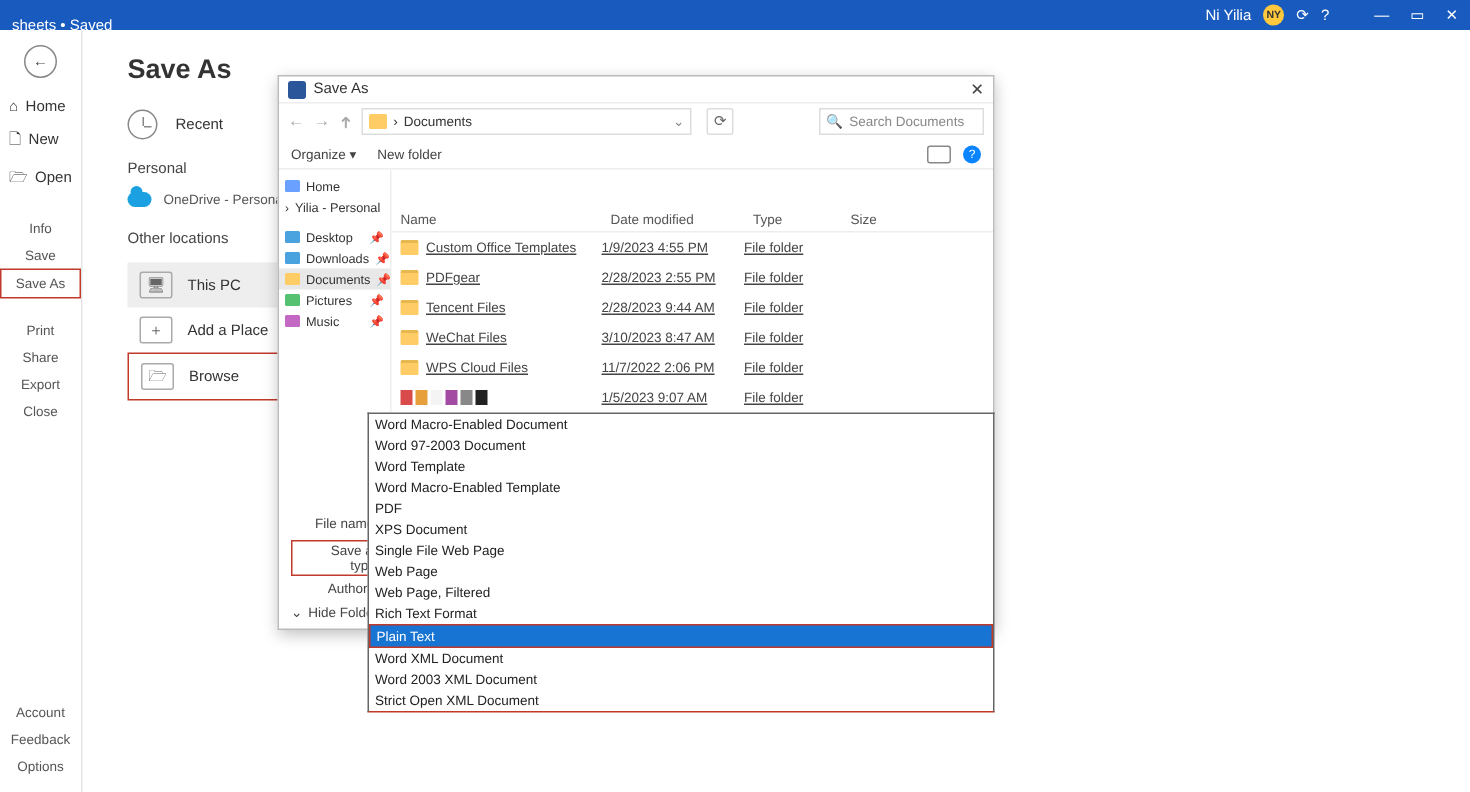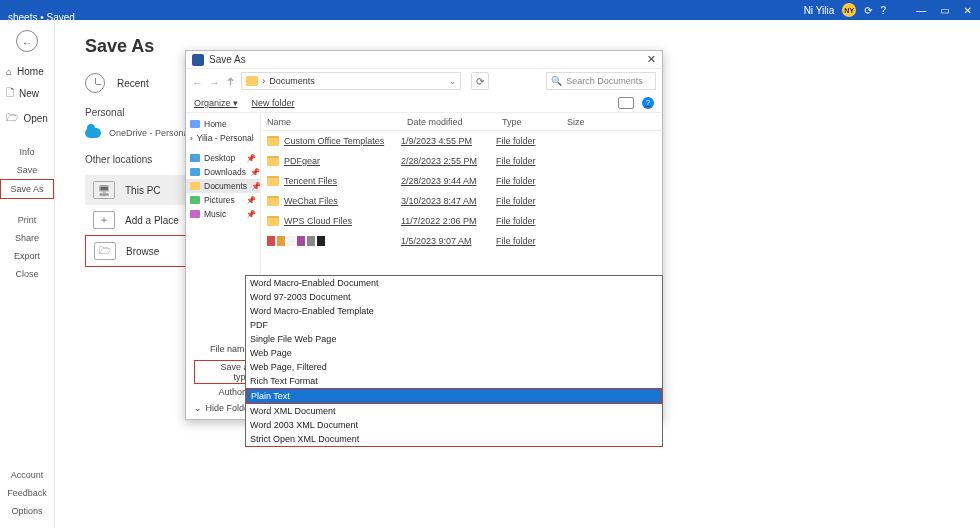--- a/index.html
+++ b/index.html
@@ -45,35 +45,35 @@
   .dlg-titlebar .word-ico { width: 12px; height: 12px; background: #2b579a; border-radius: 2px; margin-right: 5px; }
   .dlg-titlebar .ttl { flex: 1; font-size: 10px; }
   .dlg-close { cursor: pointer; font-size: 11px; color: #444; }
   .dlg-nav { height: 24px; display: flex; align-items: center; padding: 0 6px; gap: 6px; }
   .nav-arrow { font-size: 11px; color: #aaa; cursor: pointer; }
   .nav-arrow.up { transform: rotate(-90deg); display: inline-block; }
   .path-bar { flex: 1; border: 1px solid #ddd; height: 18px; display: flex; align-items: center; padding: 0 4px; gap: 4px; font-size: 9px; max-width: 220px; }
   .path-bar .folder-ico { width: 12px; height: 10px; background: #ffcc66; border-radius: 1px; }
   .refresh { width: 18px; height: 18px; border: 1px solid #ddd; border-radius: 2px; display: flex; align-items:center; justify-content:center; font-size:10px; color:#666; cursor:pointer; margin-left: 4px;}
   .search-box { flex: 0 0 110px; border: 1px solid #ddd; height: 18px; display: flex; align-items: center; padding: 0 4px; gap: 4px; font-size: 9px; color: #888; margin-left: auto;}
-  .dlg-toolbar { height: 20px; display: flex; align-items: center; padding: 0 8px; gap: 14px; border-bottom: 1px solid #eee; text-decoration: underline; }
+  .dlg-toolbar { height: 20px; display: flex; align-items: center; padding: 0 8px; gap: 14px; border-bottom: 1px solid #eee; }
   .dlg-toolbar .tb-item { font-size: 9px; color: #444; cursor: pointer; }
   .tb-right { margin-left: auto; display: flex; gap: 8px; align-items: center; }
   .view-ico { width: 16px; height: 12px; border: 1px solid #888; border-radius: 2px; cursor: pointer; }
   .help-ico { width: 12px; height: 12px; border-radius: 50%; background: #0a84ff; color:#fff; font-size:8px; display:flex; align-items:center; justify-content:center; }
 
   .dlg-body { flex: 1; display: flex; overflow: hidden; }
   .nav-pane { width: 75px; border-right: 1px solid #eee; padding: 4px 0; overflow: hidden; }
   .np-item { display: flex; align-items: center; gap: 4px; padding: 2px 4px; font-size: 8.5px; color: #333; cursor: pointer; white-space: nowrap; }
   .np-item .ico { width: 10px; height: 8px; background: #ffcc66; border-radius: 1px; flex-shrink:0; }
   .np-item .ico.home { background: #6aa0ff; }
   .np-item.docs { background: #e8e8e8; }
   .np-item .pin { margin-left: auto; font-size: 8px; color: #888; }
 
-  .file-list { flex: 1; overflow: hidden; }
+  .file-list { flex: 1; overflow: hidden; margin-top: 24px; }
   .fl-head, .fl-row { display: grid; grid-template-columns: 140px 95px 65px 50px; align-items: center; }
   .fl-head { height: 18px; border-bottom: 1px solid #eee; }
   .fl-head > div { font-size: 9px; color: #555; padding: 0 6px; }
   .fl-row { height: 20px; font-size: 9px; color: #444; text-decoration: underline; }
   .fl-row .nm { display: flex; align-items: center; gap: 5px; padding-left: 6px; }
   .fl-row .folder { width: 12px; height: 10px; background: #ffcc66; border-radius: 1px; border-top: 2px solid #e6b84d; }
   .swatches { display: flex; gap: 2px; padding-left: 6px; }
   .sw { width: 8px; height: 10px; }
 
   .dlg-footer { padding: 4px 8px 6px; }
@@ -323,22 +323,24 @@
     <div class="hide-folders">
       <span>⌄</span>
       <span>Hide Folders</span>
     </div>
   </div>
 </div>
 
 <div class="dropdown" id="dd">
     <div class="dd-item">Word Macro-Enabled Document</div>
     <div class="dd-item">Word 97-2003 Document</div>
+    <div class="dd-item">Word Template</div>
     <div class="dd-item">Word Macro-Enabled Template</div>
     <div class="dd-item">PDF</div>
+    <div class="dd-item">XPS Document</div>
     <div class="dd-item">Single File Web Page</div>
     <div class="dd-item">Web Page</div>
     <div class="dd-item">Web Page, Filtered</div>
     <div class="dd-item">Rich Text Format</div>
     <div class="dd-item sel mark">Plain Text</div>
     <div class="dd-item">Word XML Document</div>
     <div class="dd-item">Word 2003 XML Document</div>
     <div class="dd-item">Strict Open XML Document</div>
   </div>
 

